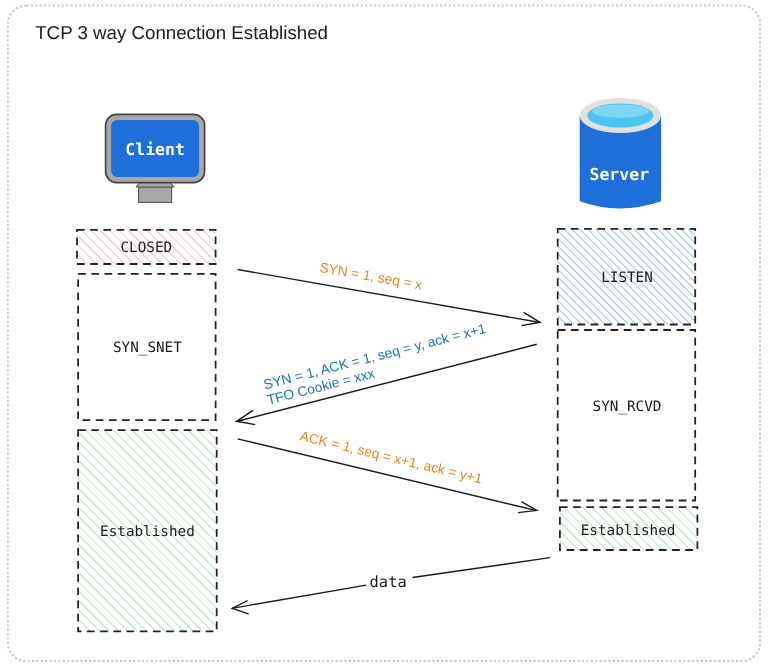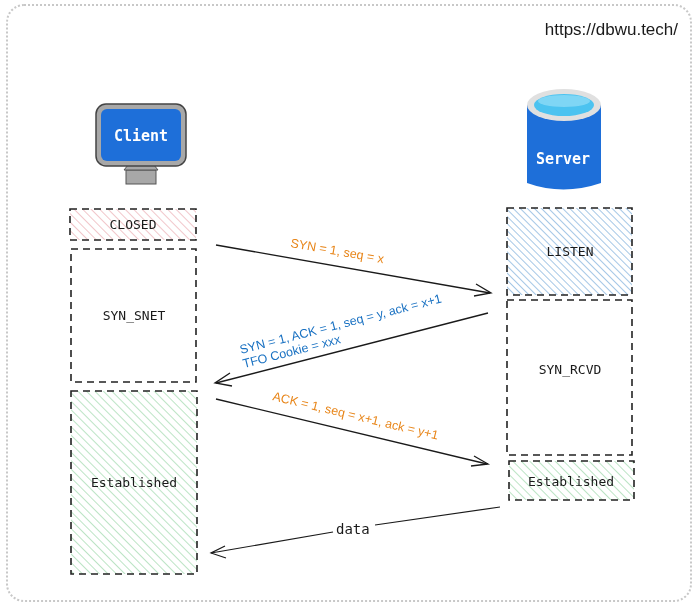--- a/index.html
+++ b/index.html
@@ -12,21 +12,21 @@
   .state-label { font-family: "DejaVu Sans Mono", monospace; font-size: 13px; fill: #1a1a1a; }
   .msg-orange { fill: #e8861a; font-size: 12.5px; }
   .msg-blue { fill: #1971c2; font-size: 12.5px; }
   .hand { font-family: "DejaVu Sans Mono", monospace; font-size: 15px; fill: #ffffff; font-weight: bold; }
 </style>
 </head>
 <body>
 
 <div id="stage">
   <div class="frame"></div>
-  <div class="url">https://dbwu.tech/</div>
+  <div class="title">TCP 3 way Connection Established</div>
 
   <svg width="700" height="609" style="position:absolute;left:0;top:0">
     <defs>
       <pattern id="hatch-red" patternUnits="userSpaceOnUse" width="6" height="6" patternTransform="rotate(-45)">
         <line x1="0" y1="0" x2="0" y2="6" stroke="#e8a0a6" stroke-width="1.2"></line>
       </pattern>
       <pattern id="hatch-blue" patternUnits="userSpaceOnUse" width="5" height="5" patternTransform="rotate(-45)">
         <line x1="0" y1="0" x2="0" y2="5" stroke="#74a9d8" stroke-width="1.3"></line>
       </pattern>
       <pattern id="hatch-green" patternUnits="userSpaceOnUse" width="6" height="6" patternTransform="rotate(-45)">

